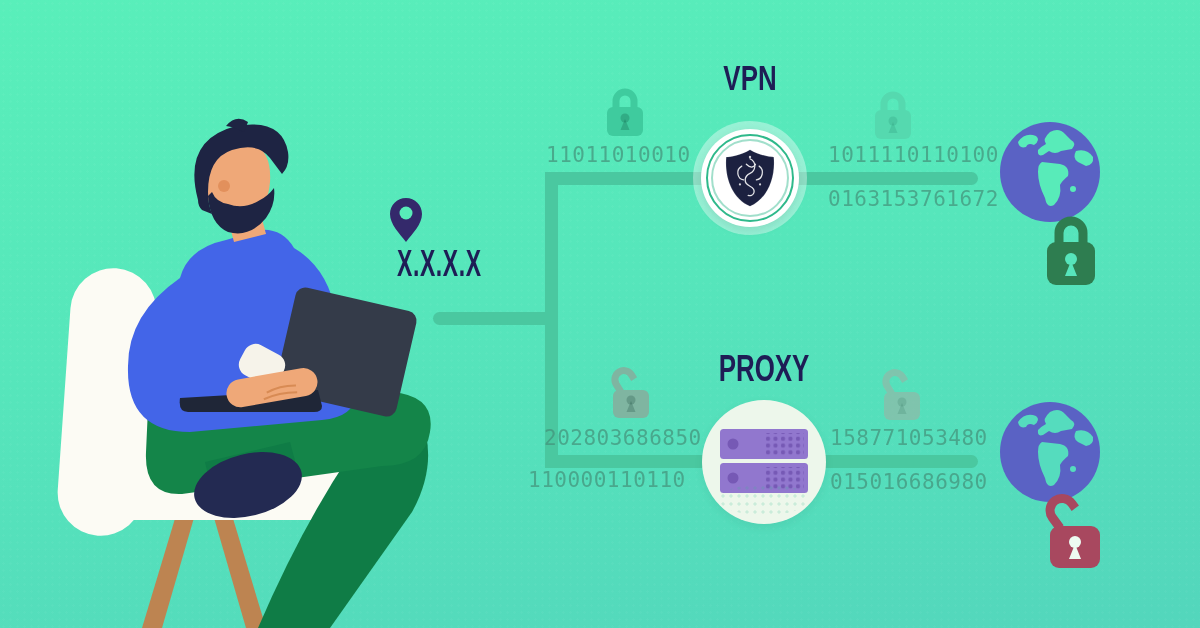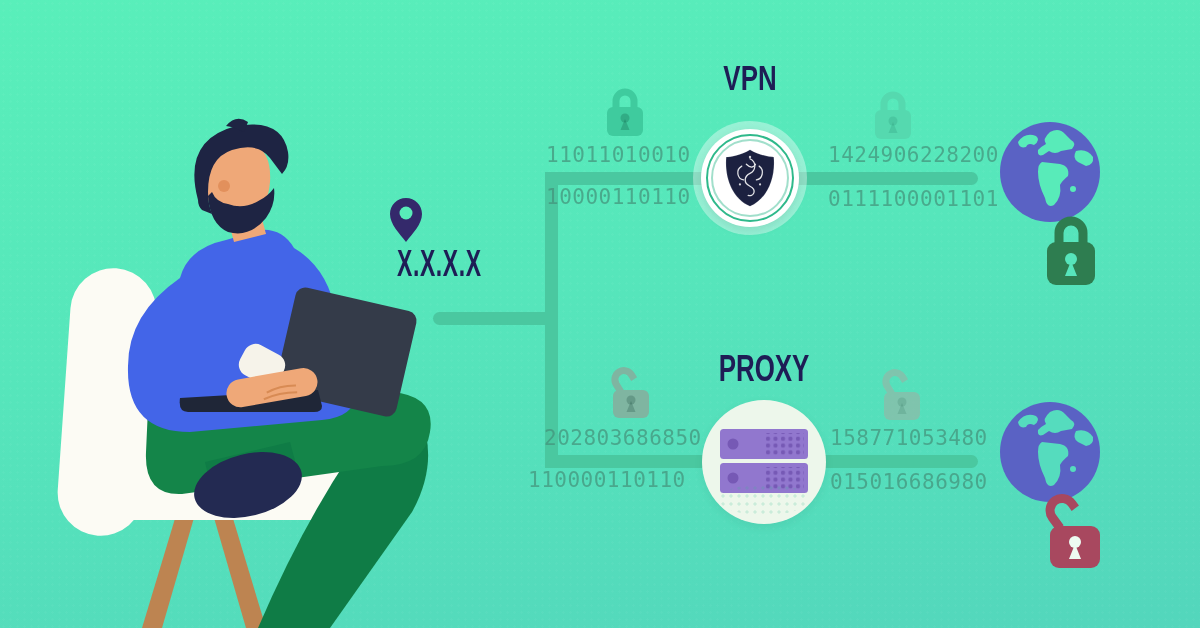--- a/index.html
+++ b/index.html
@@ -47,23 +47,22 @@
 <body>
 
 <div id="stage">
 
   <div class="conn mid"></div>
   <div class="conn vert"></div>
   <div class="conn top"></div>
   <div class="conn bottom"></div>
 
   <div class="bin" style="left:546px;top:145px">11011010010</div>
-  <div class="bin" style="left:546px;top:187px">10000110110</div>
-  <div class="bin" style="left:828px;top:145px">1424906228200</div>
-  <div class="bin" style="left:828px;top:189px">0111100001101</div>
+  <div class="bin" style="left:828px;top:145px">1011110110100</div>
+  <div class="bin" style="left:828px;top:189px">0163153761672</div>
   <div class="bin" style="left:544px;top:428px">202803686850</div>
   <div class="bin" style="left:528px;top:470px">110000110110</div>
   <div class="bin" style="left:830px;top:428px">158771053480</div>
   <div class="bin" style="left:830px;top:472px">015016686980</div>
 
   <div class="heading vpn-label">VPN</div>
   <div class="heading proxy-label">PROXY</div>
   <div class="heading ip-label">X.X.X.X</div>
 
   <div class="icon" style="left:389px;top:197px;z-index:4">

